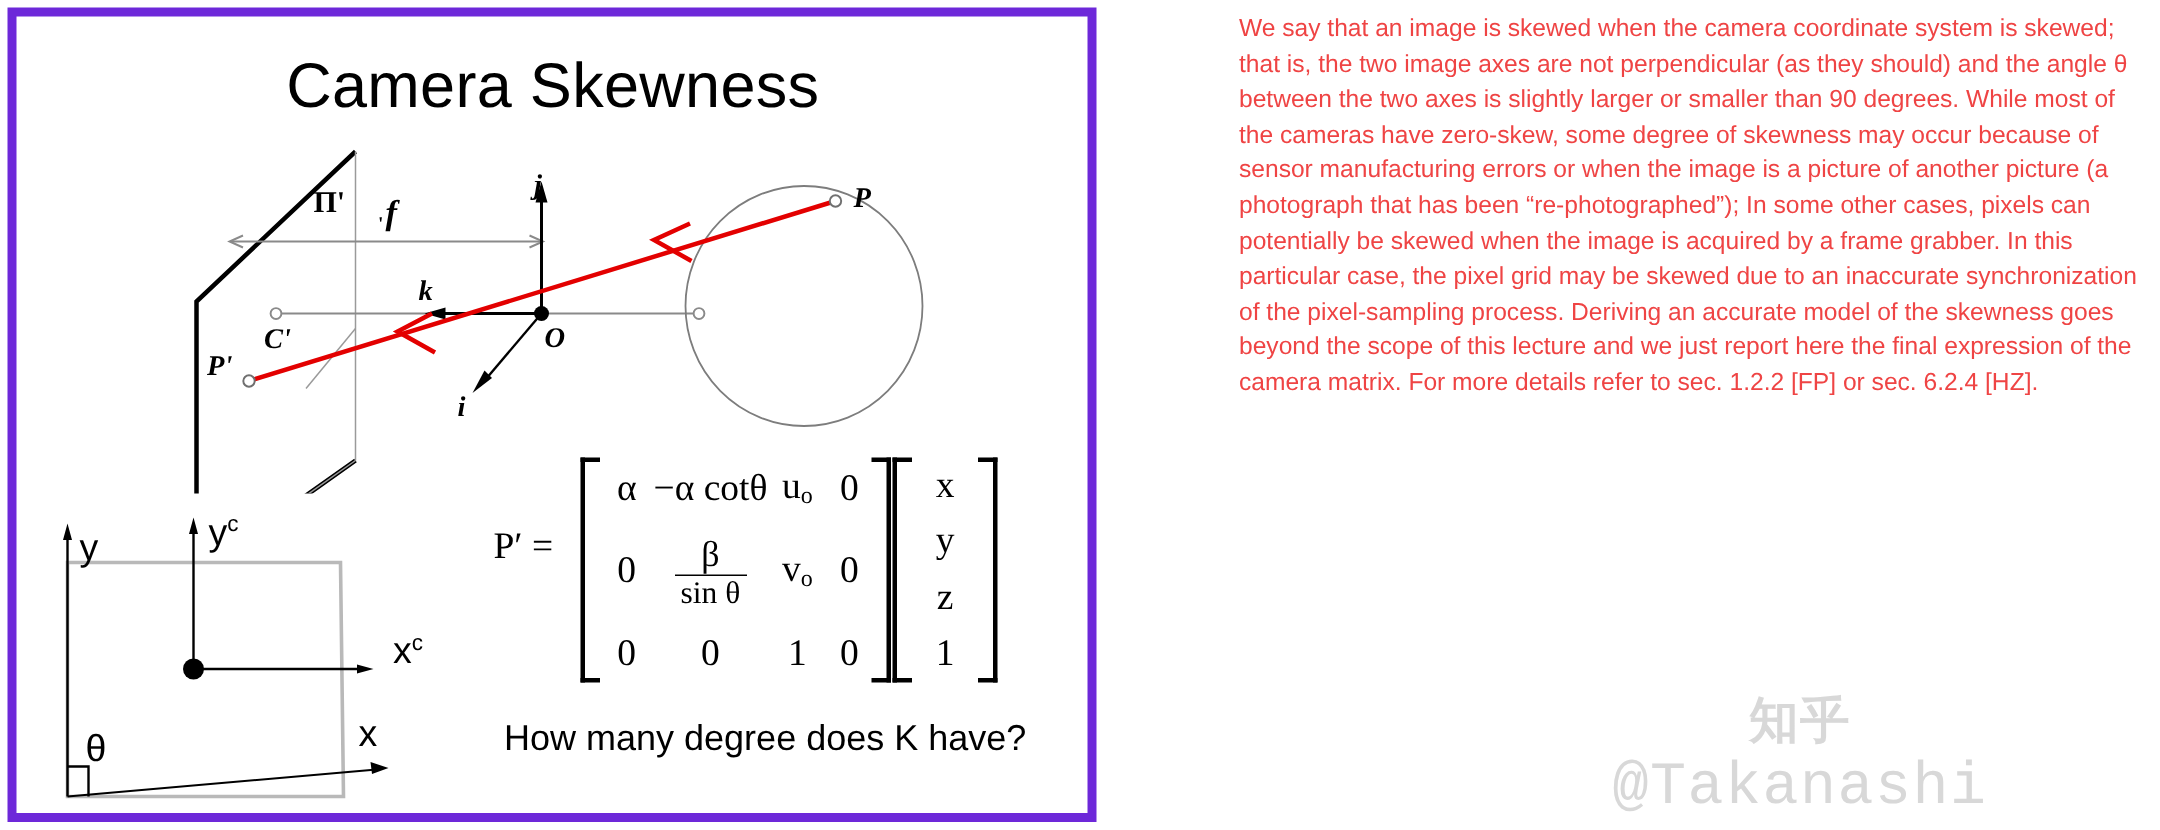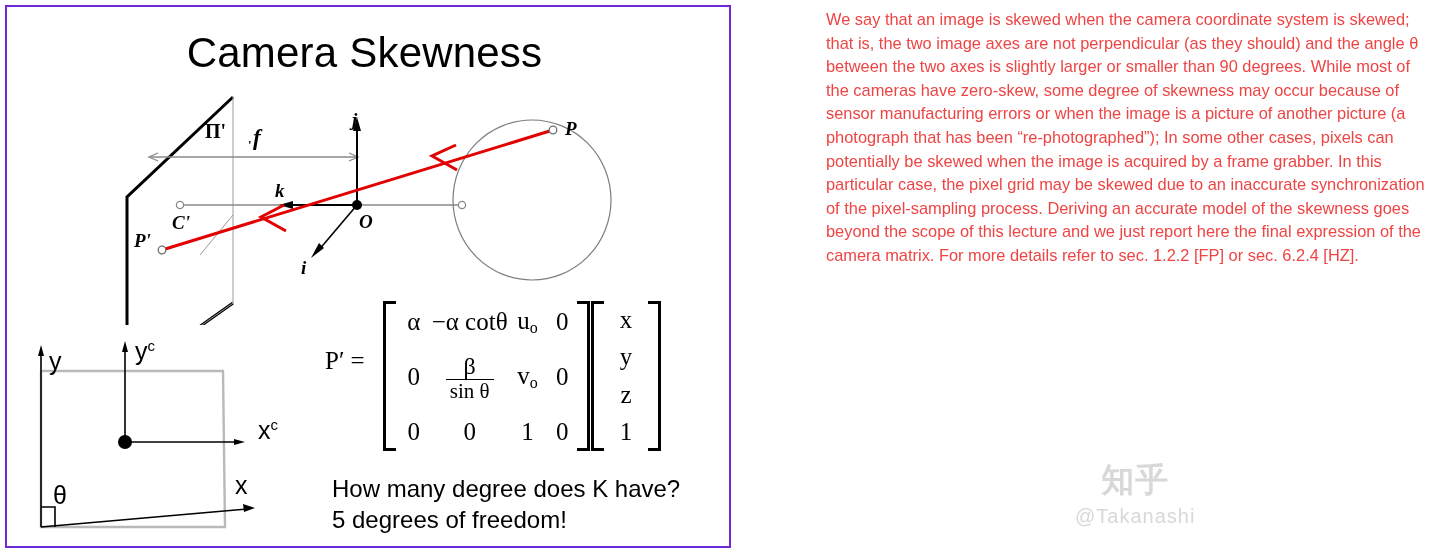--- a/index.html
+++ b/index.html
@@ -16,21 +16,21 @@
   }
 
   
   #slide {
     position: absolute;
     left: 5px;
     top: 5px;
     width: 726px;
     height: 543px;
     background: #ffffff;
-    border: 2px solid #6d28d9;
+    border: 6px solid #6d28d9;
     box-sizing: border-box;
     overflow: hidden;
   }
 
   #slide-title {
     position: absolute;
     left: 0;
     top: 22px;
     width: 715px;
     text-align: center;
@@ -192,22 +192,22 @@
     flex-direction: column;
   }
   #wm-logo {
     font-family: "DejaVu Sans", sans-serif;
     font-size: 33px;
     font-weight: bold;
     line-height: 1;
     letter-spacing: 1px;
   }
   #wm-handle {
-    font-family: Liberation Sans, sans-serif;
-    font-size: 20px;
+    font-family: Liberation Mono, monospace;
+    font-size: 40px;
     line-height: 1;
     letter-spacing: 1px;
   }
 </style>
 </head>
 <body>
 
 <div id="slide">
 
   <div id="slide-title">Camera Skewness</div>
@@ -339,21 +339,20 @@
 
     <span class="glbl" style="left:24px; top:18px; font-size:25px;">y</span>
     <span class="glbl" style="left:110px; top:8px; font-size:25px;"><span>y</span><sup style="font-size:15px;">c</sup></span>
     <span class="glbl" style="left:216px; top:87px; font-size:25px;margin-left:17px;"><span>x</span><sup style="font-size:15px;">c</sup></span>
     <span class="glbl" style="left:210px; top:142px; font-size:25px;">x</span>
     <span class="glbl" style="left:28px; top:152px; font-size:25px;">θ</span>
   </div>
 
   <div id="slide-question">
     <div>How many degree does K have?</div>
-    <div>5 degrees of freedom!</div>
   </div>
 </div>
 
 <div id="transcript">
   <p>We say that an image is skewed when the camera coordinate system is skewed; that is, the two image axes are not perpendicular (as they should) and the angle θ between the two axes is slightly larger or smaller than 90 degrees. While most of the cameras have zero-skew, some degree of skewness may occur because of sensor manufacturing errors or when the image is a picture of another picture (a photograph that has been “re-photographed”); In some other cases, pixels can potentially be skewed when the image is acquired by a frame grabber. In this particular case, the pixel grid may be skewed due to an inaccurate synchronization of the pixel-sampling process. Deriving an accurate model of the skewness goes beyond the scope of this lecture and we just report here the final expression of the camera matrix. For more details refer to sec. 1.2.2 [FP] or sec. 6.2.4 [HZ].</p>
 </div>
 
 <div id="watermark">
   <span id="wm-logo">知乎</span>
   <span id="wm-handle">@Takanashi</span>

